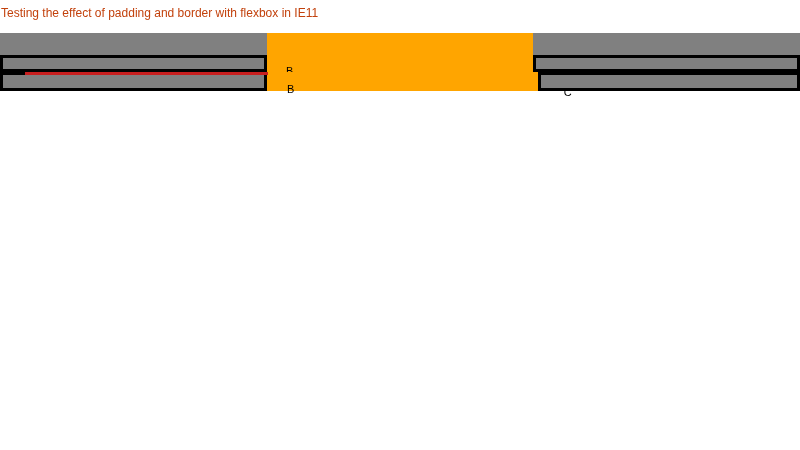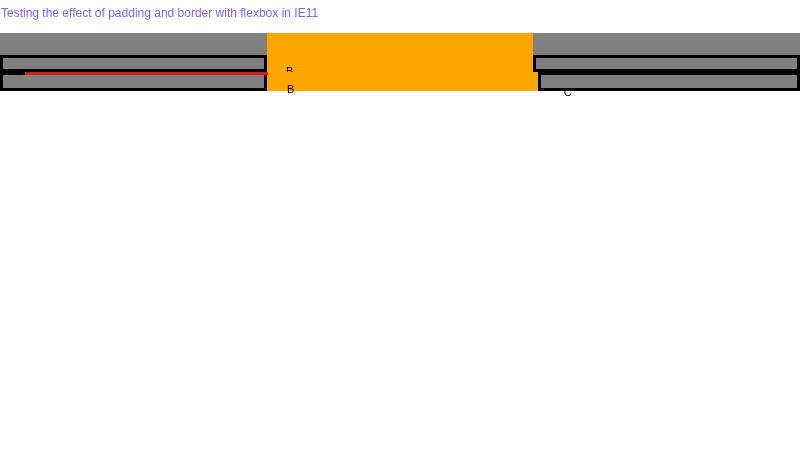--- a/index.html
+++ b/index.html
@@ -8,21 +8,21 @@
     background: #ffffff;
     width: 800px;
     height: 450px;
     overflow: hidden;
     font-family: "Liberation Sans", sans-serif;
   }
   .title {
     margin: 6px 0 0 1px;
     font-size: 12px;
     line-height: 14px;
-    color: #8b5cf6;
+    color: #c2410c;
   }
   .flex-test {
     margin-top: 13px;
     width: 800px;
   }
   .trow {
     display: flex;
     width: 800px;
   }
   .cell {

